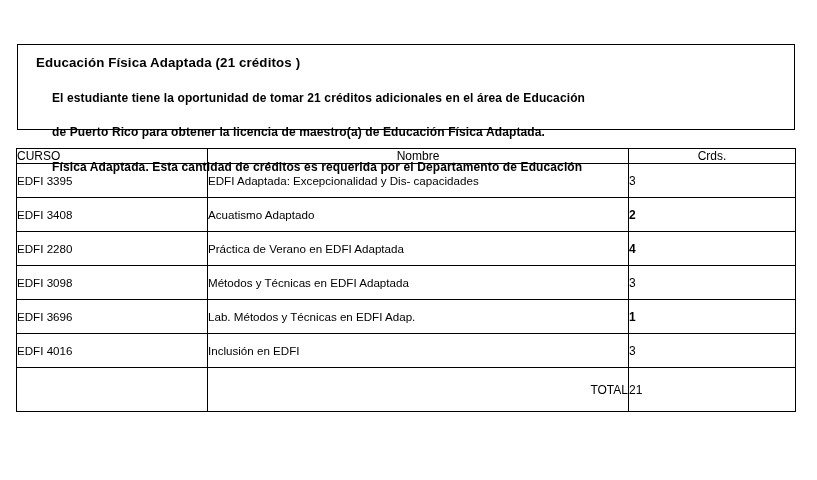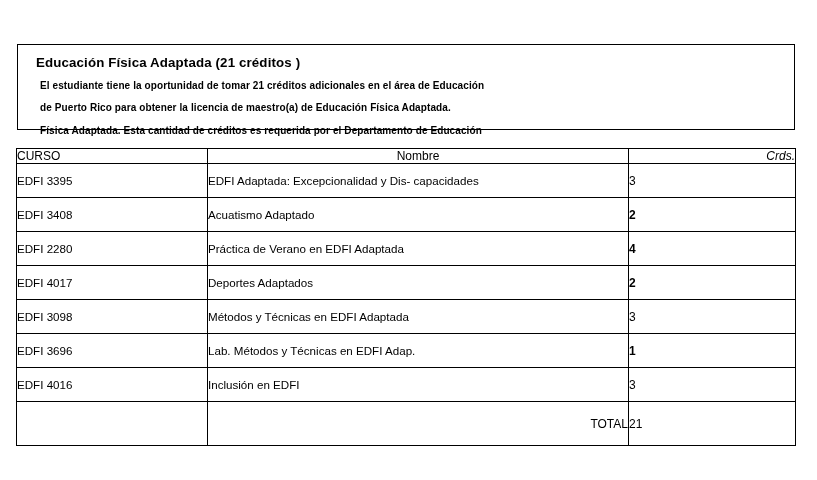--- a/index.html
+++ b/index.html
@@ -37,25 +37,25 @@
     padding: 9px 14px 0 18px;
   }
   .notice-title {
     font-size: 13.3px;
     font-weight: bold;
     line-height: 18.5px;
     letter-spacing: 0.01em;
     white-space: nowrap;
   }
   .notice-body {
-    font-size: 10px;
+    font-size: 12px;
     font-weight: bold;
     line-height: 18.5px;
     letter-spacing: 0.01em;
-    margin: 4px;
+    margin: 16px;
   }
 
   
   .course-table {
     position: absolute;
     left: 16px;
     top: 131px;
     width: 779px;
     border-collapse: collapse;
     table-layout: fixed;
@@ -96,22 +96,21 @@
     text-align: left;
   }
   .hdr-nombre {
     font-size: 12px;
     text-align: center;
     padding-right: 66px;
   }
   .hdr-crds {
     font-size: 12px;
     padding-left: 25px;
-    text-align: right;
-    font-style: italic;
+    text-align: center;
   }
 
   .cell-total-label {
     font-size: 12px;
     text-align: right;
     padding-right: 13px;
   }
   .cell-total-value {
     font-size: 12px;
     font-weight: bold;
@@ -155,25 +154,20 @@
         <td class="cell-curso">EDFI 3408</td>
         <td class="cell-nombre">Acuatismo Adaptado</td>
         <td class="cell-crds bold">2</td>
       </tr>
       <tr class="body-row">
         <td class="cell-curso">EDFI 2280</td>
         <td class="cell-nombre">Práctica de Verano en EDFI Adaptada</td>
         <td class="cell-crds bold">4</td>
       </tr>
       <tr class="body-row">
-        <td class="cell-curso">EDFI 4017</td>
-        <td class="cell-nombre">Deportes Adaptados</td>
-        <td class="cell-crds bold">2</td>
-      </tr>
-      <tr class="body-row">
         <td class="cell-curso">EDFI 3098</td>
         <td class="cell-nombre">Métodos y Técnicas en EDFI Adaptada</td>
         <td class="cell-crds">3</td>
       </tr>
       <tr class="body-row">
         <td class="cell-curso">EDFI 3696</td>
         <td class="cell-nombre">Lab. Métodos y Técnicas en EDFI Adap.</td>
         <td class="cell-crds bold">1</td>
       </tr>
       <tr class="body-row">

